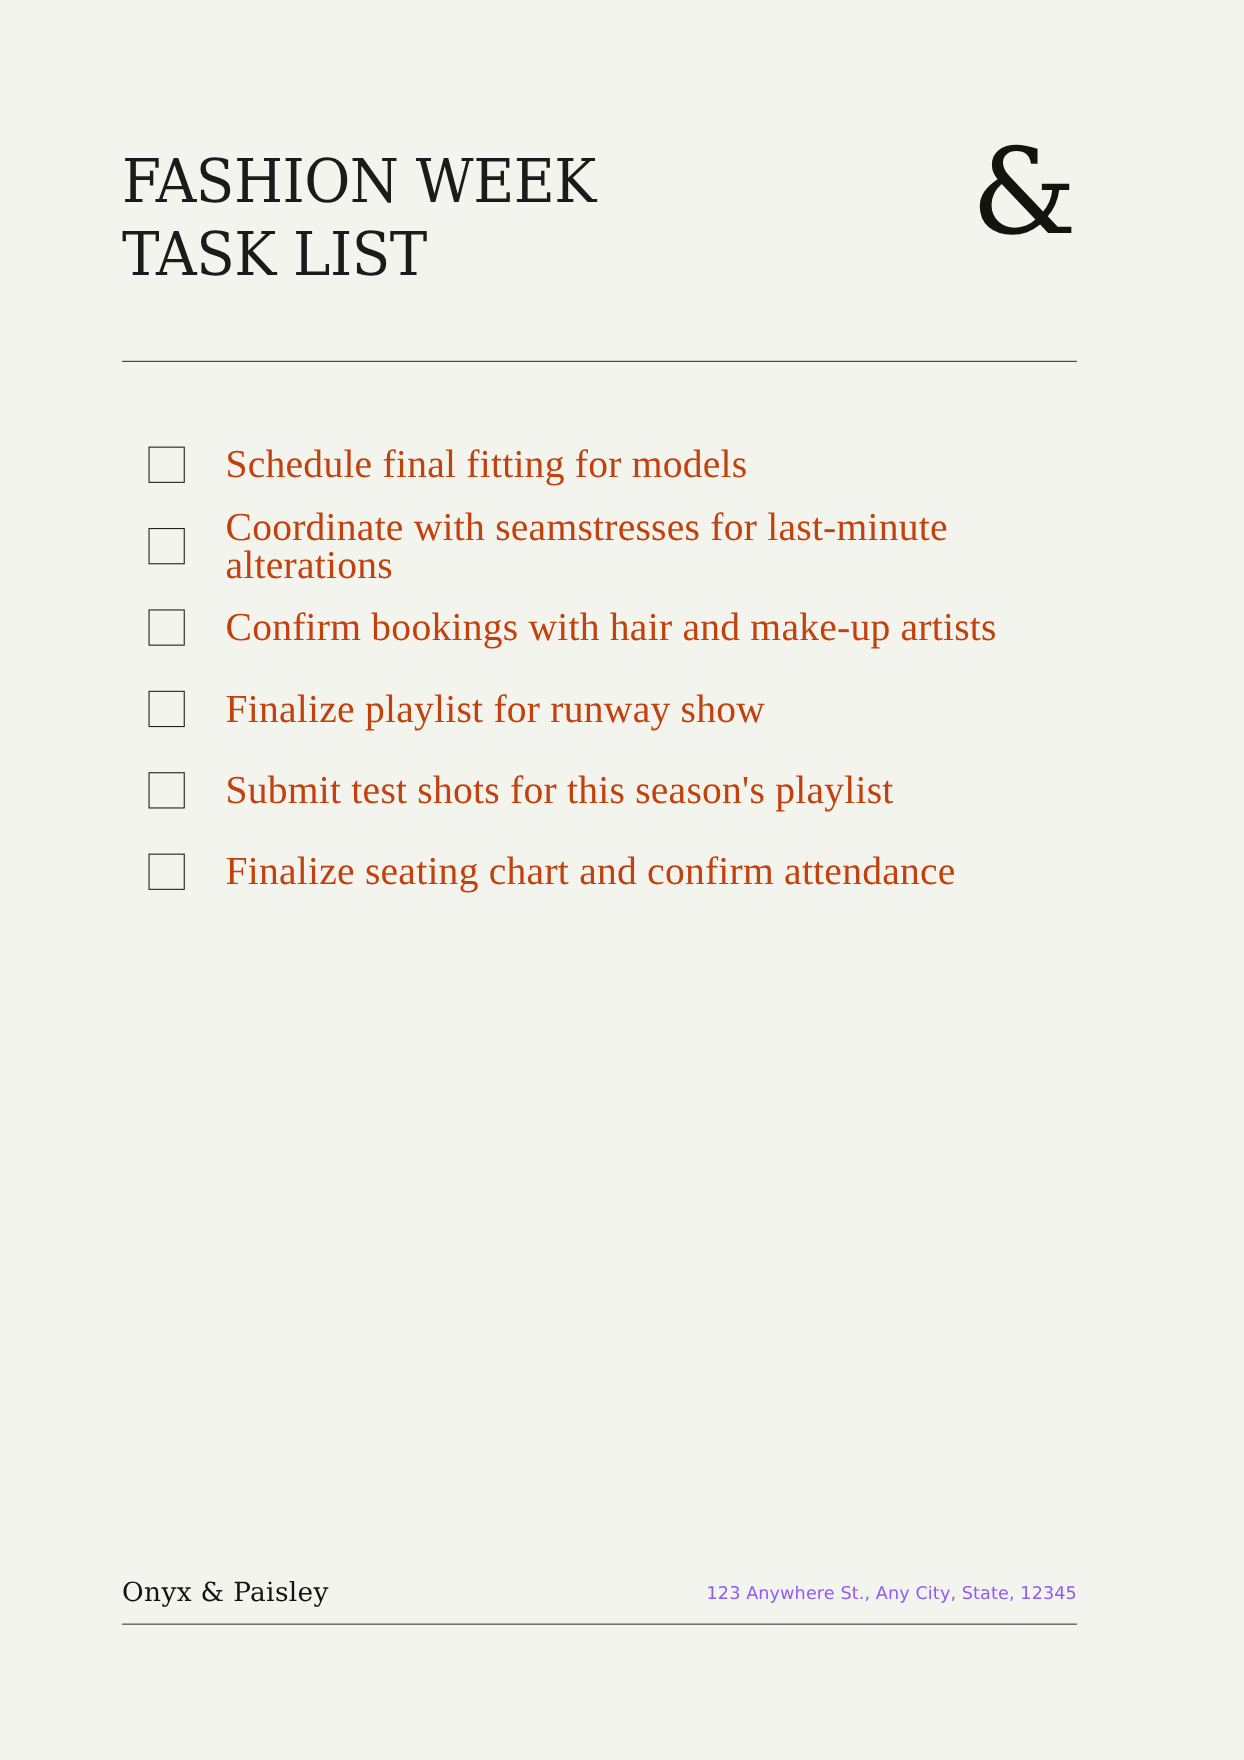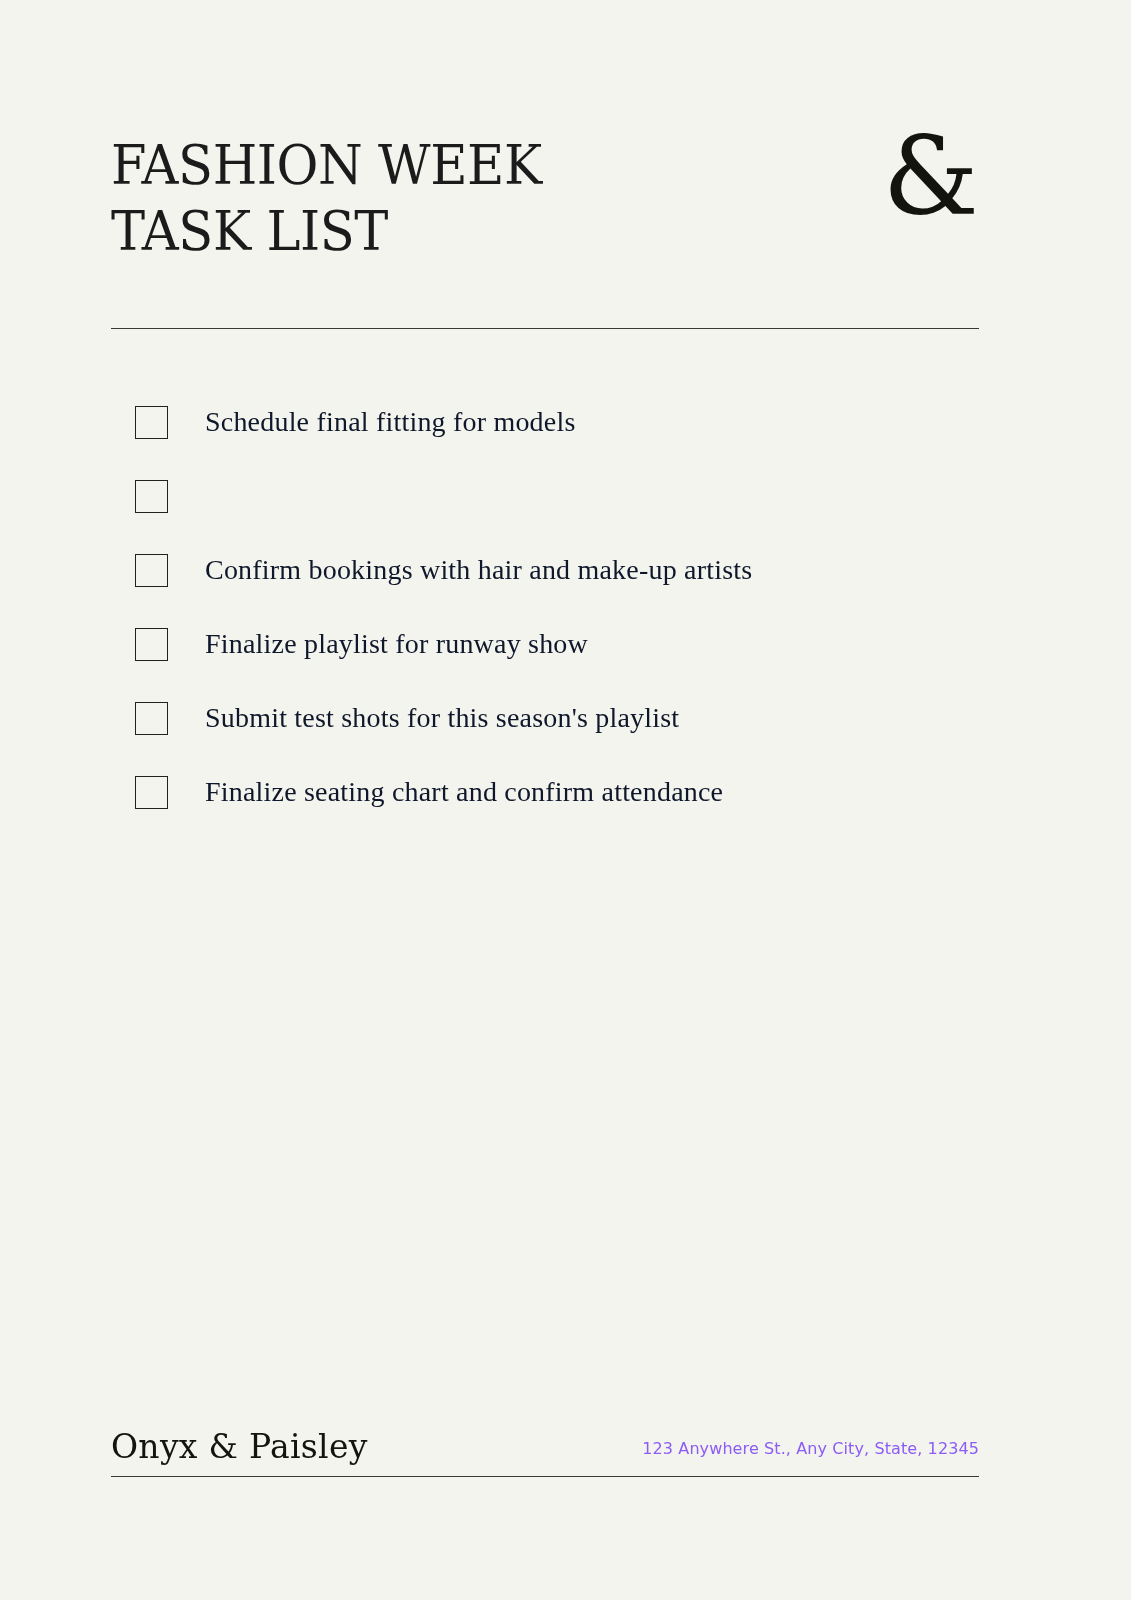--- a/index.html
+++ b/index.html
@@ -90,40 +90,40 @@
     width: 33px;
     height: 33px;
     border: 1.6px solid #22221d;
     background: transparent;
     box-sizing: border-box;
     flex: 0 0 auto;
   }
   .task-label {
     margin-left: 37px;
     font-family: "Liberation Serif", serif;
-    font-size: 28px;
+    font-size: 36px;
     line-height: 34px;
-    color: #0f172a;
+    color: #c2410c;
     letter-spacing: 0.2px;
   }
 
   
   .footer {
     position: absolute;
     left: 0;
     right: 0;
     bottom: 123px;
     height: 60px;
   }
   .brand {
     position: absolute;
     left: 0;
     bottom: 14px;
     font-family: "DejaVu Serif", "Liberation Serif", serif;
-    font-size: 33px;
+    font-size: 24px;
     line-height: 32px;
     color: #14140f;
     letter-spacing: 0.3px;
   }
   .address {
     position: absolute;
     right: 0;
     bottom: 16px;
     font-family: "DejaVu Sans", "Liberation Sans", sans-serif;
     font-size: 16px;
@@ -158,20 +158,21 @@
 
     <div class="task-list">
 
       <div class="task-row">
         <div class="checkbox"></div>
         <div class="task-label">Schedule final fitting for models</div>
       </div>
 
       <div class="task-row">
         <div class="checkbox"></div>
+        <div class="task-label">Coordinate with seamstresses for last-minute alterations</div>
       </div>
 
       <div class="task-row">
         <div class="checkbox"></div>
         <div class="task-label">Confirm bookings with hair and make-up artists</div>
       </div>
 
       <div class="task-row">
         <div class="checkbox"></div>
         <div class="task-label">Finalize playlist for runway show</div>

